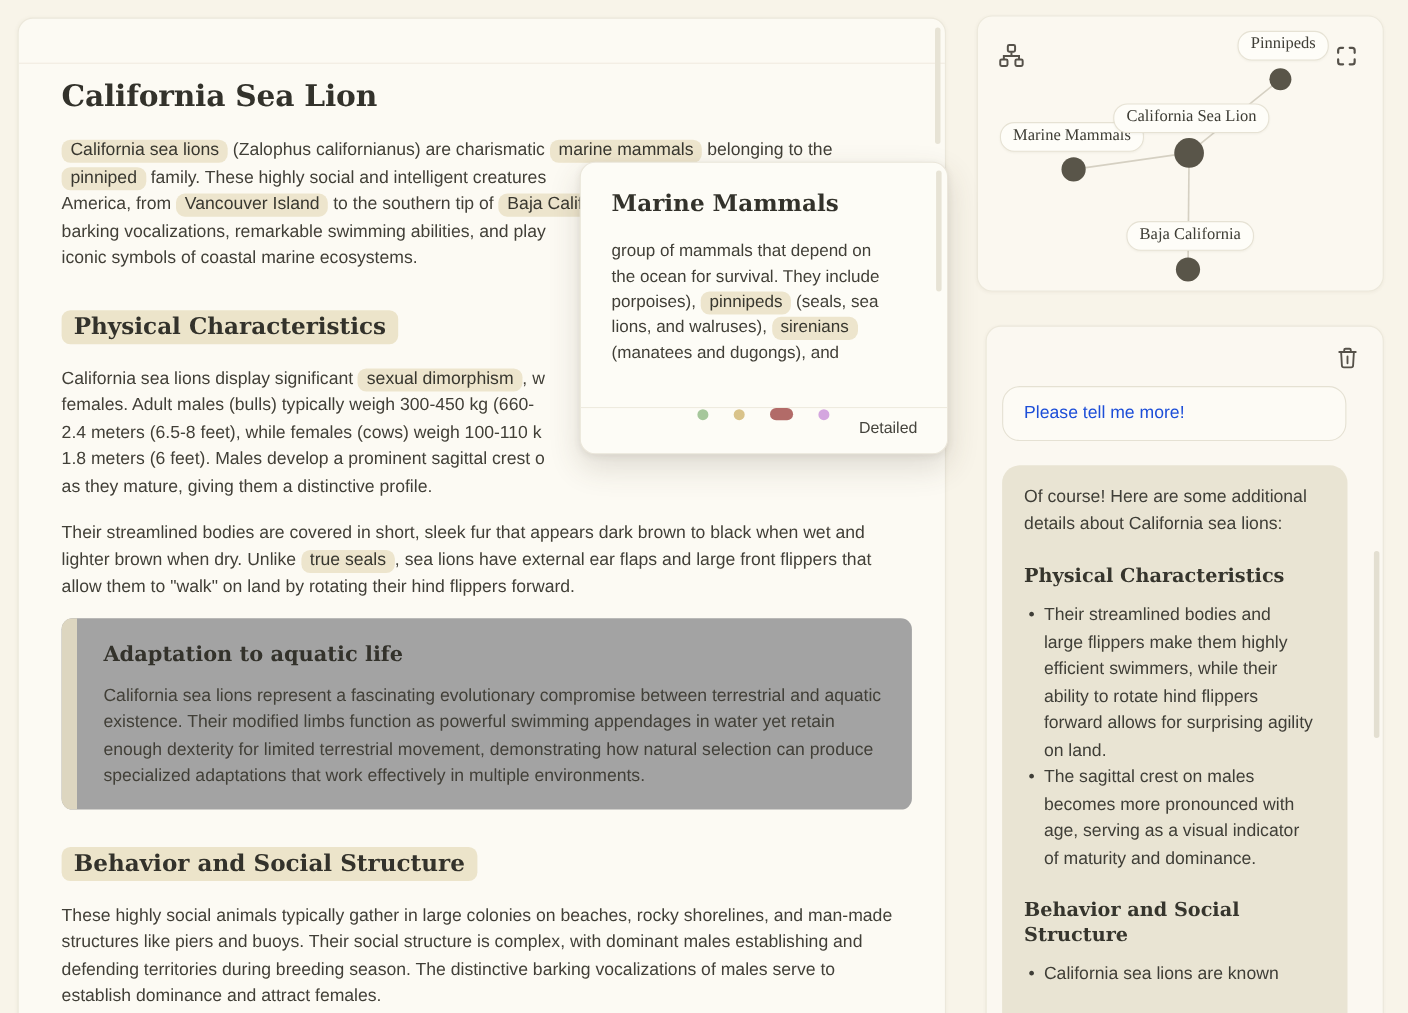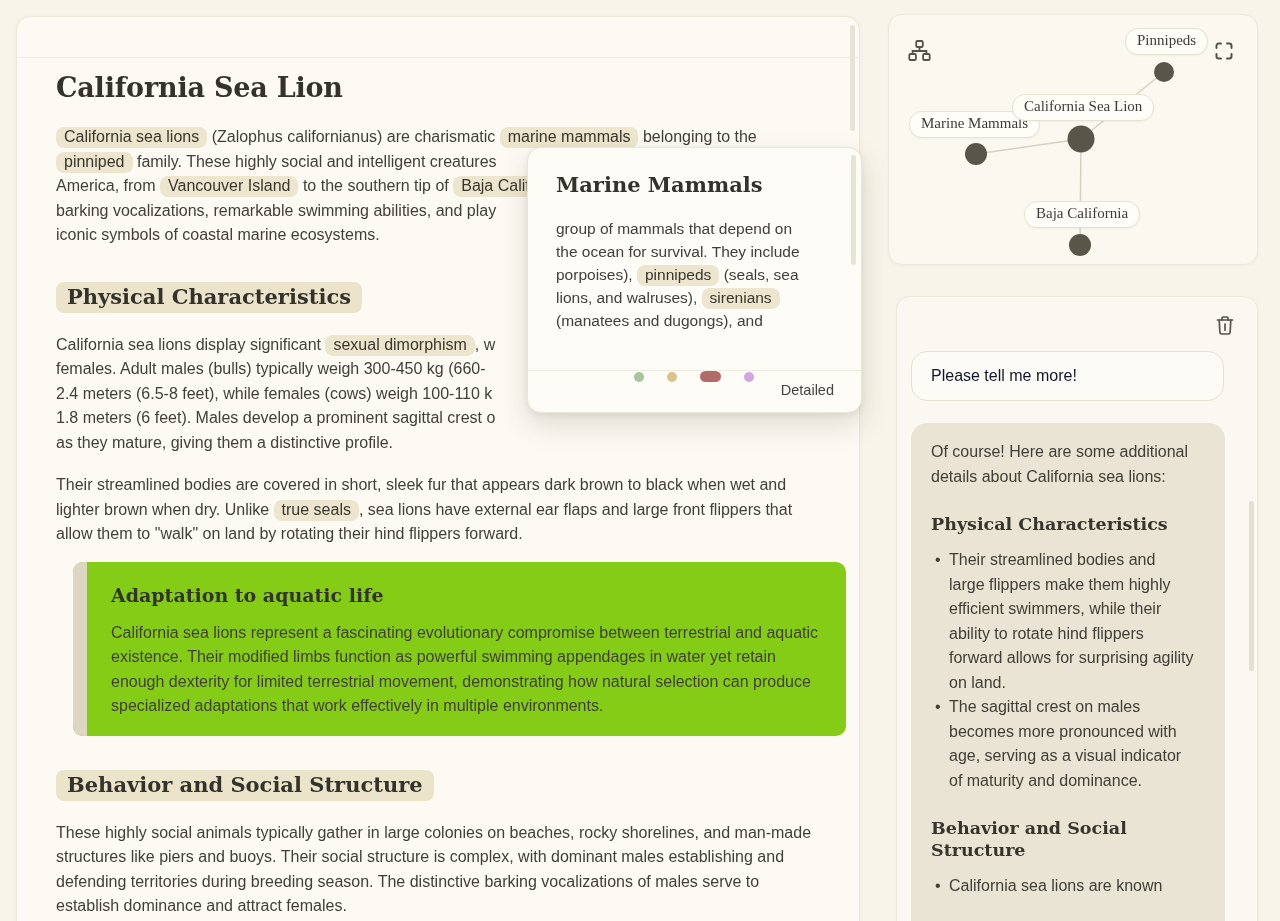--- a/index.html
+++ b/index.html
@@ -16,22 +16,22 @@
   .page-title { font-family:"DejaVu Serif", serif; font-weight:700; font-size:27px;
     line-height:33px; color:#33322b; letter-spacing:-.2px; }
   .para { margin-top:21px; font-size:16px; line-height:24.5px; }
   .pline { white-space:nowrap; height:24.5px; line-height:24.5px; }
   .chip { background:#ede5cd; border-radius:8px; padding:1px 8px 3px; color:#38372f; }
   .h-chip { display:inline-block; margin-top:34px; background:#ece4ca; border-radius:8px;
     padding:2px 11px 4px; font-family:"DejaVu Serif", serif; font-weight:700;
     font-size:21px; color:#33322b; }
   .flow-para { margin-top:18px; font-size:16px; line-height:24.5px; width:748px; }
   .p4 { margin-top:20px; width:768px; }
-  .callout { position:relative; margin-top:15px; width:773px; background:#84cc16;
-    border-radius:10px; padding:20px 28px 17px 38px; overflow:hidden;margin-left:17px; }
+  .callout { position:relative; margin-top:15px; width:773px; background:#a3a3a3;
+    border-radius:10px; padding:20px 28px 17px 38px; overflow:hidden; }
   .callout-bar { position:absolute; left:0; top:0; bottom:0; width:14px; background:#ddd6c0; }
   .callout-title { font-family:"DejaVu Serif", serif; font-weight:700; font-size:19px;
     line-height:27px; color:#33322b; }
   .callout-body { margin-top:12px; font-size:16px; line-height:24.5px; width:714px; }
   .v-thumb { position:absolute; border-radius:3px; background:#e7e3d5; }
   .article-thumb { right:4px; top:8px; width:5px; height:106px; }
 
   
   .popup { position:absolute; left:527px; top:147px; width:335px; height:266px;
     background:#fdfcf6; border:1px solid #eae6da; border-radius:14px;
@@ -66,21 +66,21 @@
   .pill-mm { left:20px; top:96px; z-index:2; }
   .pill-baja { left:135px; top:186px; }
 
   
   .chat-panel { position:absolute; left:896px; top:296px; width:362px; height:660px;
     background:#fbf8f1; border:1px solid #ece8db; border-radius:14px;
     box-shadow:0 1px 3px rgba(90,80,55,.05); }
   .trash-btn { left:318px; top:18px; }
   .user-bubble { position:absolute; left:14px; top:54px; width:313px; height:50px;
     background:#fdfbf5; border:1px solid #e5e1d3; border-radius:16px;
-    display:flex; align-items:center; padding-left:19px; font-size:16px; color:#0f172a; }
+    display:flex; align-items:center; padding-left:19px; font-size:16px; color:#1d4ed8; }
   .assistant-bubble { position:absolute; left:14px; top:126px; width:314px; height:620px;
     background:#e9e4d3; border-radius:16px; padding:17px 30px 17px 20px;
     font-size:16px; line-height:24.5px; color:#3f3e37; }
   .chat-h { font-family:"DejaVu Serif", serif; font-weight:700; font-size:17.5px;
     line-height:22px; color:#36352d; margin-top:24px; }
   .chat-ul { list-style:none; margin-top:13px; }
   .chat-ul li { position:relative; padding-left:18px; }
   .chat-ul li::before { content:"\2022"; position:absolute; left:4px; }
   .chat-thumb { right:3px; top:204px; width:5px; height:170px; background:#e3dfd1; }
   b { font-weight:400;text-align:center; }

